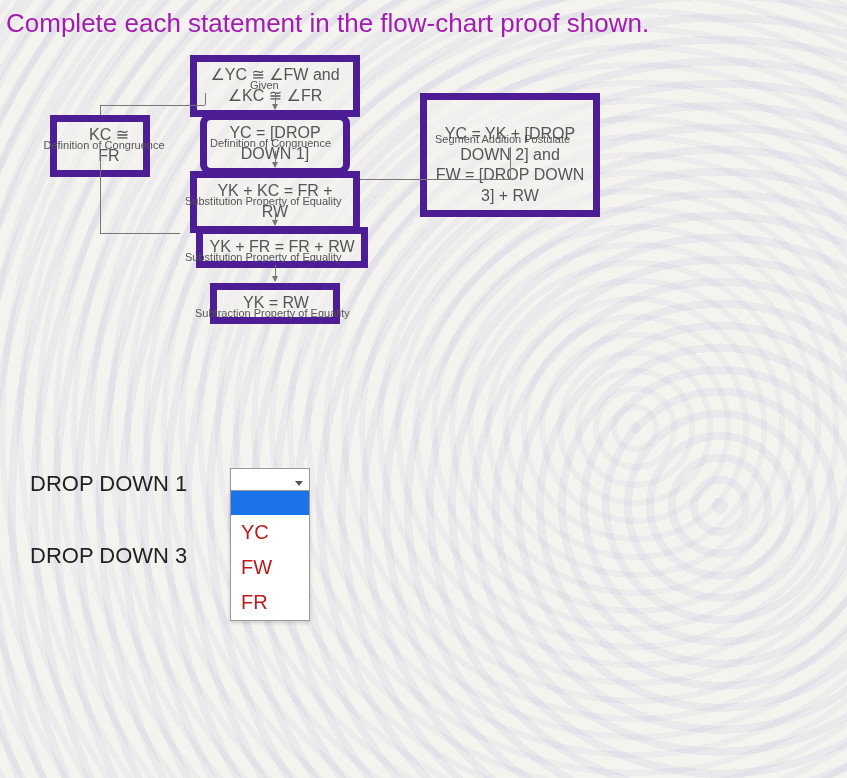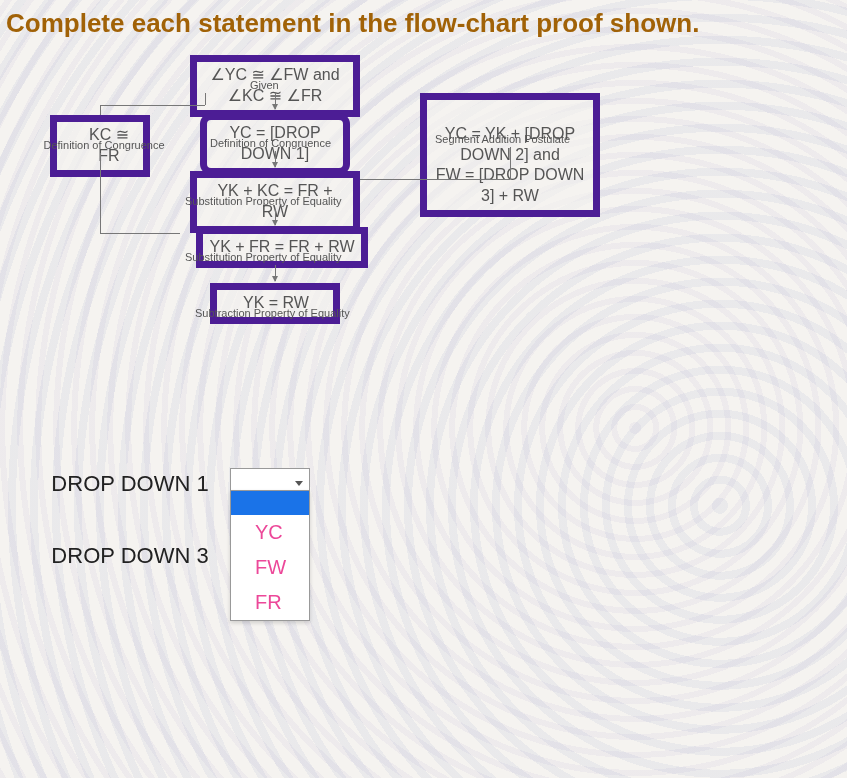--- a/index.html
+++ b/index.html
@@ -15,23 +15,23 @@
     position: absolute;
     inset: 0;
     background:
       repeating-radial-gradient(circle at 85% 65%, rgba(100,120,180,0.08) 0px, rgba(100,120,180,0.08) 8px, transparent 8px, transparent 22px),
       repeating-radial-gradient(circle at 75% 55%, rgba(120,100,180,0.06) 0px, rgba(120,100,180,0.06) 6px, transparent 6px, transparent 18px);
     z-index: 0;
   }
   .content { position: relative; z-index: 1; }
   .title {
     font-size: 26px;
-    color: #a16207;
+    color: #a21caf;
     padding: 8px 6px 16px 6px;
-    font-weight: 700;
+    font-weight: 400;
   }
   .flowchart {
     position: relative;
     width: 700px;
     height: 380px;
     margin-left: 40px;
   }
   .fbox {
     position: absolute;
     border: 7px solid #4c1d95;
@@ -67,21 +67,20 @@
 
   .dropdowns {
     margin-top: 30px;
     margin-left: 30px;
   }
   .dd-row {
     display: flex;
     align-items: center;
     margin-bottom: 34px;
     height: 38px;
-    text-align: center;
   }
   .dd-label {
     font-size: 22px;
     color: #222;
     width: 200px;
   }
   .dd-box {
     width: 80px;
     height: 32px;
     border: 1px solid #999;
@@ -101,22 +100,22 @@
     left: 230px;
     top: 490px;
     width: 80px;
     border: 1px solid #999;
     background: #fff;
     box-shadow: 0 2px 4px rgba(0,0,0,0.15);
     z-index: 5;
   }
   .dd-opt {
     font-size: 20px;
-    padding: 6px 24px;
-    color: #ec4899;
+    padding: 6px 10px;
+    color: #b91c1c;
   }
   .dd-opt.blank { height: 24px; }
   .dd-opt.sel { background: #1a73e8; }
 </style>
 </head>
 <body>
 
 <div class="moire-bg"></div>
 
 <div class="content">

